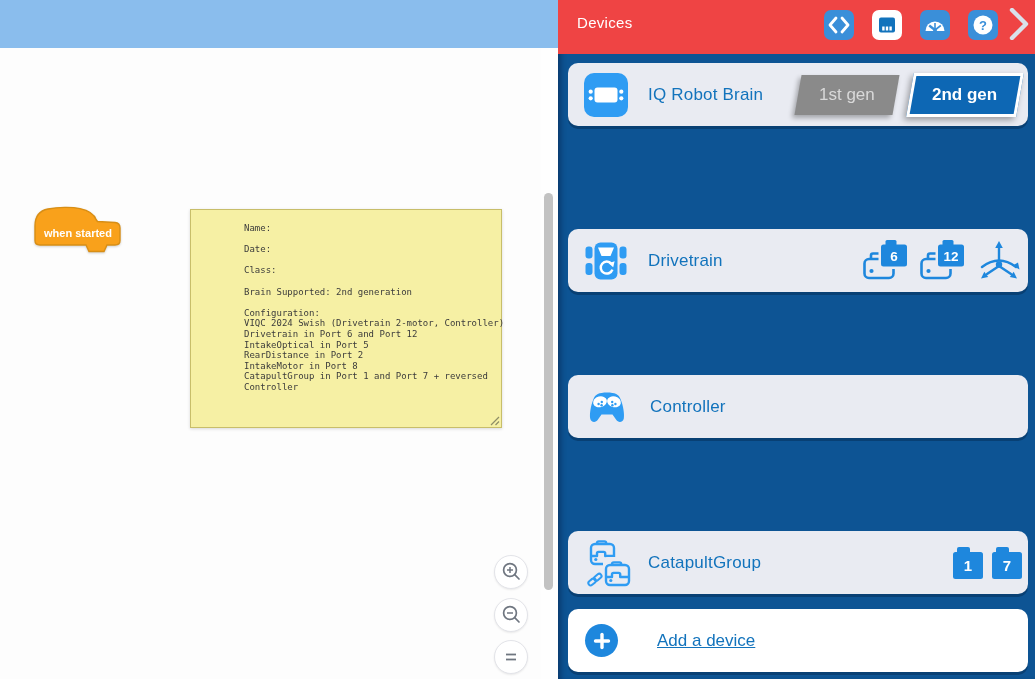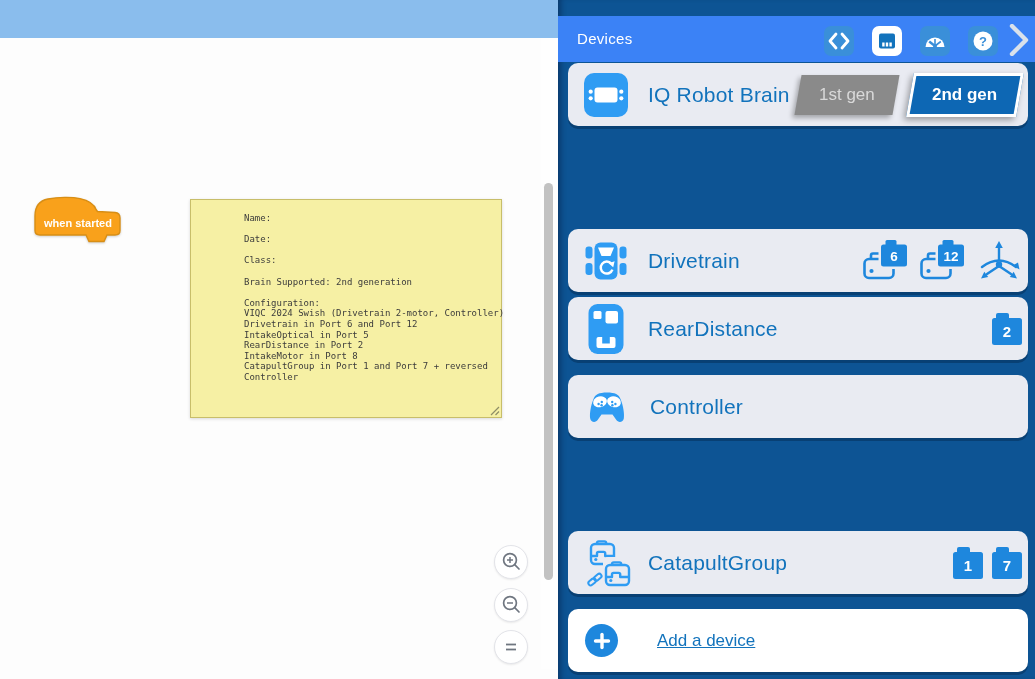--- a/index.html
+++ b/index.html
@@ -2,21 +2,21 @@
 <html><head>
 <meta charset="utf-8">
 <style>
   html,body{margin:0;padding:0;background:#fff;}
   *{box-sizing:border-box;}
   .app{position:relative;width:1035px;height:679px;overflow:hidden;
        font-family:"Liberation Sans",sans-serif;background:#FDFDFD;}
 
   
   .topbar{position:absolute;left:0;top:0;width:558px;height:48px;background:#8ABDED;}
-  .workspace{position:absolute;left:0;top:38px;width:558px;height:611px;background:#FDFDFD;}
+  .workspace{position:absolute;left:0;top:48px;width:558px;height:611px;background:#FDFDFD;}
 
   .hat-svg{position:absolute;left:34px;top:158px;filter:drop-shadow(0 1px 1px rgba(0,0,0,.18));}
   .hat-svg text{font-family:"Liberation Sans",sans-serif;font-size:11px;font-weight:bold;fill:#fff;}
 
   .note{position:absolute;left:190px;top:161px;width:312px;height:219px;
         background:#F6F0A4;border:1px solid #C8BE6A;box-shadow:0 1px 3px rgba(0,0,0,.15);padding-left:45px;}
   .note pre{margin:0;padding:13px 8px 0 8px;font-family:"DejaVu Sans Mono",monospace;
         font-size:9px;line-height:10.6px;color:#3b3b3b;white-space:pre;}
   .note .grip{position:absolute;right:1px;bottom:1px;}
 
@@ -24,33 +24,33 @@
         background:#fff;border:1.5px solid #E3E4E9;box-shadow:0 1px 2px rgba(0,0,0,.08);
         display:flex;align-items:center;justify-content:center;padding:0;cursor:pointer;}
   .zb1{top:507px}.zb2{top:550px}.zb3{top:592px}
 
   .vscroll{position:absolute;left:541px;top:0;width:17px;height:631px;background:#FEFEFE;}
   .vscroll .thumb{position:absolute;left:3px;top:145px;width:9px;height:397px;background:#C2C2C2;border-radius:5px;}
 
   
   .panel{position:absolute;left:558px;top:0;width:477px;height:679px;background:#0D5494;
          box-shadow:inset 6px 0 6px -4px rgba(0,10,40,.45);}
-  .panel-header{position:absolute;left:0;top:16px;width:477px;height:46px;background:#3b82f6;}
+  .panel-header{position:absolute;left:0;top:0;width:477px;height:54px;background:#ef4444;}
   .panel-title{position:absolute;left:19px;top:14px;color:#fff;font-size:15px;font-weight:500;letter-spacing:.3px;}
   .hbtn{position:absolute;top:10px;width:30px;height:30px;border-radius:7px;background:#3A8FD9;
         padding:0;border:none;cursor:pointer;display:flex;align-items:center;justify-content:center;}
   .hbtn.active{background:#fff;}
   .hb1{left:266px}.hb2{left:314px}.hb3{left:362px}.hb4{left:410px}
   .collapse{position:absolute;left:450px;top:8px;width:26px;height:32px;background:none;border:none;padding:0;cursor:pointer;}
 
   .card{position:absolute;left:10px;width:460px;height:63px;background:#E9EBF2;border-radius:10px;
         box-shadow:0 3px 0 rgba(3,40,77,.45);display:flex;align-items:center;padding-left:16px;cursor:pointer;}
   .c1{top:63px}.c2{top:141px}.c3{top:229px}.c4{top:297px}.c5{top:375px}.c6{top:453px}.c7{top:531px}
   .card-add{top:609px;background:#FFFFFF;padding-left:17px;}
-  .dev-label{margin-left:20px;font-size:21px;color:#1273BC;font-weight:500;letter-spacing:.2px;white-space:nowrap;}
+  .dev-label{margin-left:20px;font-size:17px;color:#1273BC;font-weight:500;letter-spacing:.2px;white-space:nowrap;}
   .right{margin-left:auto;display:flex;align-items:center;gap:9px;margin-right:6px;}
 
   .badge{position:relative;width:30px;height:27px;background:#1E87DD;border-radius:2.5px;margin-top:5px;
          color:#fff;font-size:15px;font-weight:bold;display:flex;align-items:center;justify-content:center;}
   .badge::before{content:"";position:absolute;top:-5px;left:4px;width:13px;height:5px;background:#1E87DD;border-radius:2px 2px 0 0;}
 
   
   .gen-btn{position:absolute;top:50%;height:40px;display:flex;align-items:center;justify-content:center;
            border:none;cursor:pointer;padding:0;}
   .gen-1{right:132px;width:98px;background:#8A8A8A;color:#D9D9D9;font-size:17px;
@@ -241,33 +241,20 @@
           </g>
           <polygon points="23,2 19.2,9 26.8,9" fill="#1E87DD"></polygon>
           <polygon points="5,39.5 12.2,38 8.3,32.8" fill="#1E87DD"></polygon>
           <polygon points="41,39.5 33.8,38 37.7,32.8" fill="#1E87DD"></polygon>
           <polygon points="43.5,30.5 42,23.5 36.8,26.6" fill="#1E87DD"></polygon>
           <circle cx="23" cy="25.5" r="3.2" fill="#1E87DD"></circle>
         </svg>
       </div>
     </div>
 
-    <div class="card c4">
-      <svg width="44" height="52" viewBox="0 0 44 52">
-        <rect x="4.5" y="1" width="35" height="50" rx="9" fill="#2F9CF3"></rect>
-        <rect x="9.5" y="8" width="8" height="8" rx="1.5" fill="#fff"></rect>
-        <rect x="21.5" y="8" width="12.5" height="12.5" rx="2" fill="#fff"></rect>
-        <rect x="12.5" y="34" width="19" height="11" rx="2" fill="#fff"></rect>
-        <rect x="18.2" y="34" width="7.6" height="6.5" fill="#2F9CF3"></rect>
-      </svg>
-      <span class="dev-label">RearDistance</span>
-      <div class="right">
-        <div class="badge">2</div>
-      </div>
-    </div>
 
     <div class="card c5">
       <svg width="46" height="44" viewBox="0 0 44 44">
         <path d="M8.5,14 C10,9.5 14,7.5 22,7.5 C30,7.5 34,9.5 35.5,14 C38.5,21 39.5,29.5 38.8,33.5
                  C38.2,37.2 33.5,38.3 31.2,34.8 L27.5,29.5 L16.5,29.5 L12.8,34.8
                  C10.5,38.3 5.8,37.2 5.2,33.5 C4.5,29.5 5.5,21 8.5,14 Z" fill="#2F9CF3"></path>
         <ellipse cx="15" cy="16.8" rx="7" ry="5.4" transform="rotate(-14 15 16.8)" fill="#fff"></ellipse>
         <ellipse cx="29" cy="16.8" rx="7" ry="5.4" transform="rotate(14 29 16.8)" fill="#fff"></ellipse>
         <circle cx="13.6" cy="19" r="1.2" fill="#2F9CF3"></circle>
           <circle cx="16.8" cy="17" r="1.2" fill="#2F9CF3"></circle>

